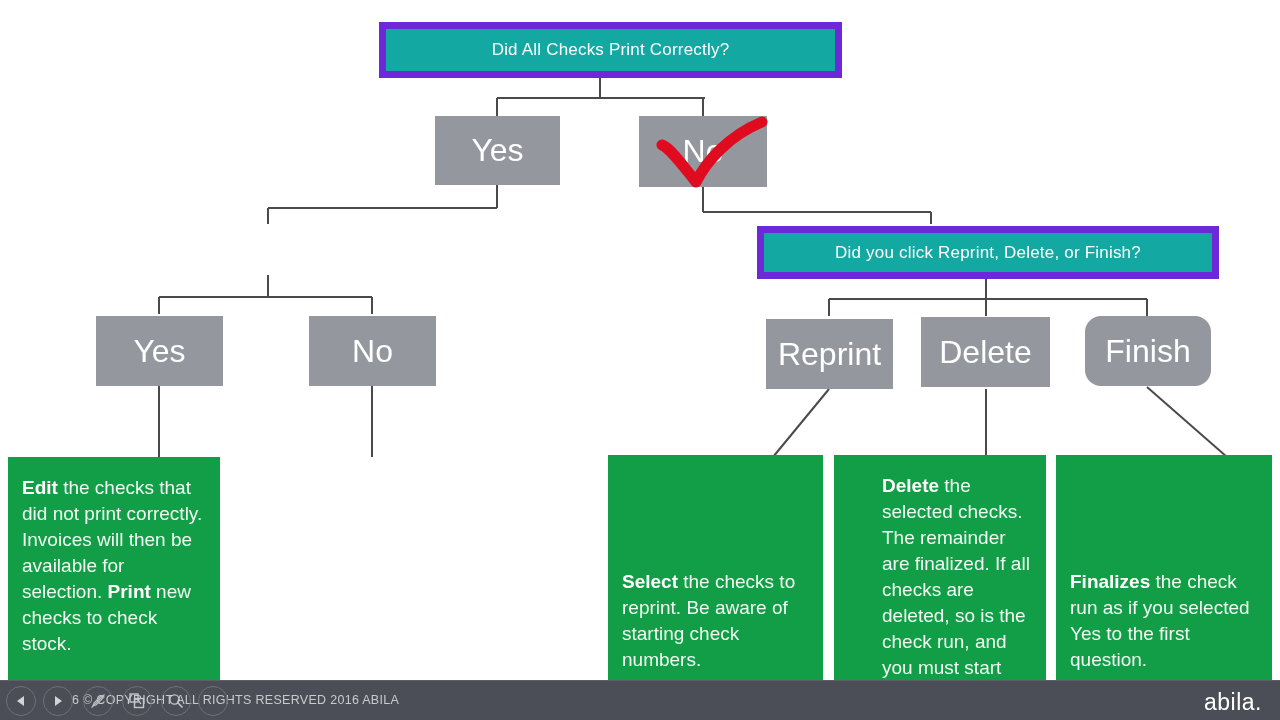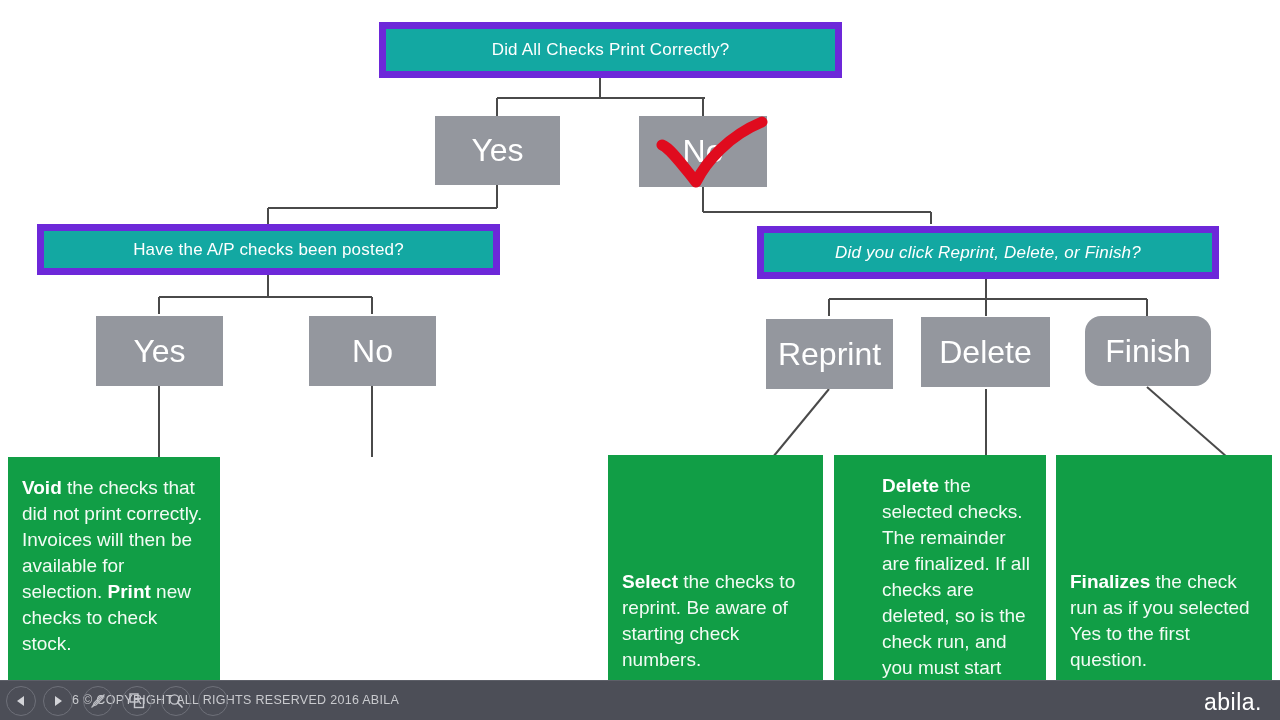--- a/index.html
+++ b/index.html
@@ -129,25 +129,22 @@
   </div>
 
   <div class="node gray" style="left:639px; top:116px; width:128px; height:71px;">
     <span>No</span>
   </div>
 
   <svg id="check-mark" viewBox="0 0 130 90" xmlns="http://www.w3.org/2000/svg">
     <path d="M12,35 C20,38 30,52 46,72 C56,52 78,26 112,12" stroke="#e00b1e" stroke-width="11" fill="none" stroke-linecap="round" stroke-linejoin="round"></path>
   </svg>
 
-  <div class="node teal" style="left:37px; top:224px; width:463px; height:51px;">
-    <span>Have the A/P checks been posted?</span>
-  </div>
-
-  <div class="node teal" style="left:757px; top:226px; width:462px; height:53px;font-style:italic;">
+
+  <div class="node teal" style="left:757px; top:226px; width:462px; height:53px;">
     <span>Did you click Reprint, Delete, or Finish?</span>
   </div>
 
   <div class="node gray" style="left:96px; top:316px; width:127px; height:70px;">
     <span>Yes</span>
   </div>
 
   <div class="node gray" style="left:309px; top:316px; width:127px; height:70px;">
     <span>No</span>
   </div>
@@ -158,21 +155,21 @@
 
   <div class="node gray" style="left:921px; top:317px; width:129px; height:70px;">
     <span>Delete</span>
   </div>
 
   <div class="node gray" style="left:1085px; top:316px; width:126px; height:70px;border-radius:16px;">
     <span>Finish</span>
   </div>
 
   <div class="panel" style="left:8px; top:457px; width:212px; height:226px;">
-    <span><b>Void</b><span> the checks that did not print correctly. Invoices will then be available for selection. </span><b>Print</b><span> new checks to check stock.</span></span>
+    <span><b>Edit</b><span> the checks that did not print correctly. Invoices will then be available for selection. </span><b>Print</b><span> new checks to check stock.</span></span>
   </div>
 
 
   <div class="panel v-center" style="left:608px; top:455px; width:215px; height:228px;">
     <span><b>Select</b><span> the checks to reprint. Be aware of starting check numbers.</span></span>
   </div>
 
   <div class="panel" style="left:834px; top:455px; width:212px; height:228px;padding-left:48px;">
     <span><b>Delete</b><span> the selected checks. The remainder are finalized. If all checks are deleted, so is the check run, and you must start again.</span></span>
   </div>

